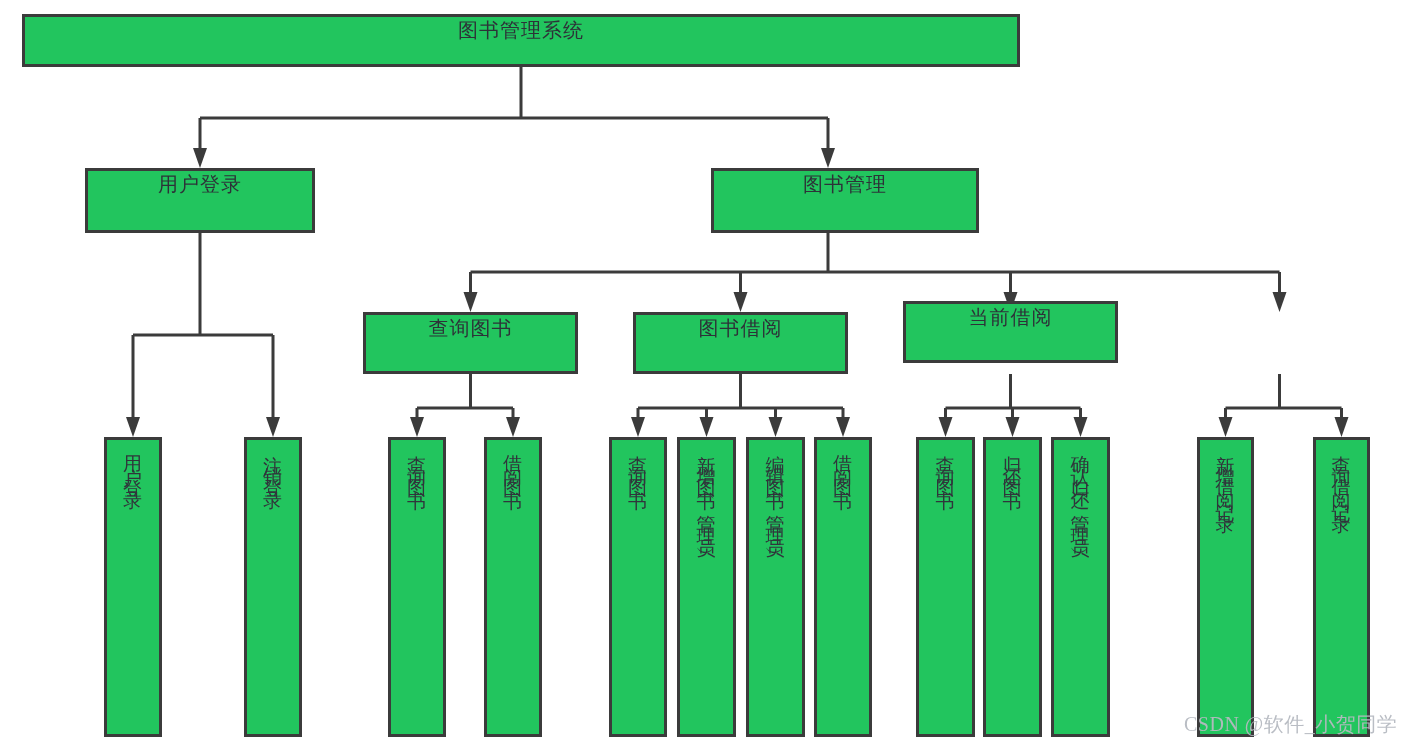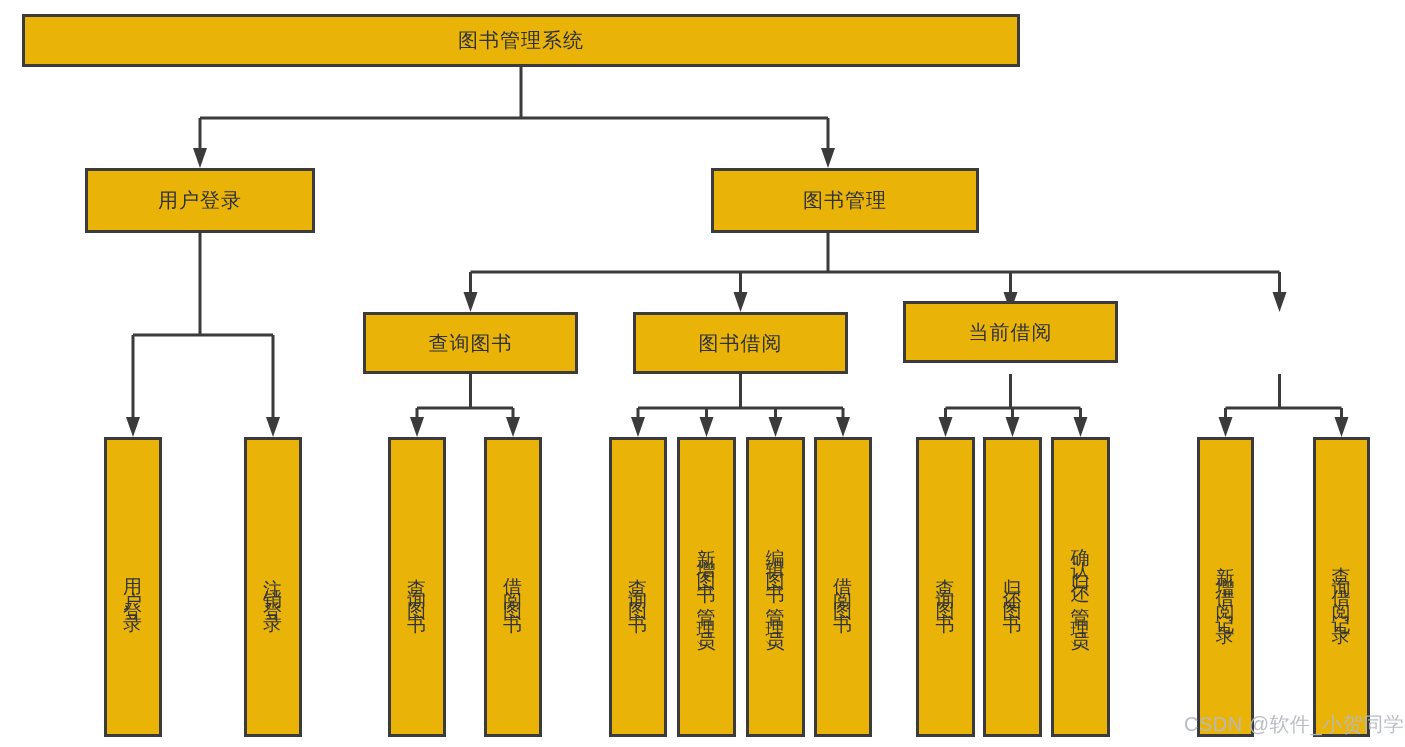--- a/index.html
+++ b/index.html
@@ -9,23 +9,23 @@
     background:#ffffff;
     font-family:"Liberation Sans","DejaVu Sans",sans-serif;
     overflow:hidden;
   }
   #connectors{position:absolute;left:0;top:0;width:1405px;height:747px;}
   #connectors path{stroke:#3b3b3b;stroke-width:3;fill:none;}
   #connectors polygon{fill:#3b3b3b;stroke:none;}
   .node{
     position:absolute;
     box-sizing:border-box;
-    background:#eab308;
+    background:#22c55e;
     border:3px solid #3b3b3b;
-    display:flex;align-items:center;justify-content:center;
+    display:flex;align-items:flex-start;justify-content:center;
     color:#2d3238;
   }
   .htext{
     font-size:20px;
     letter-spacing:1px;
     white-space:nowrap;
   }
   .vtext{
     writing-mode:vertical-rl;
     text-orientation:mixed;
@@ -36,20 +36,21 @@
   }
   #watermark{
     position:absolute;
     left:1184px;top:711px;
     font-size:20px;
     color:#b6bac1;
     letter-spacing:0.5px;
     white-space:nowrap;
     opacity:0.95;
     z-index:5;
+    font-family:Liberation Serif, serif;
   }
 </style>
 </head>
 <body>
 
 <div id="canvas">
 
   <svg id="connectors" viewBox="0 0 1405 747" xmlns="http://www.w3.org/2000/svg" aria-hidden="true">
     <g>
       <path d="M521 67 V118 M200 118 H828 M200 118 V150 M828 118 V150"></path>

